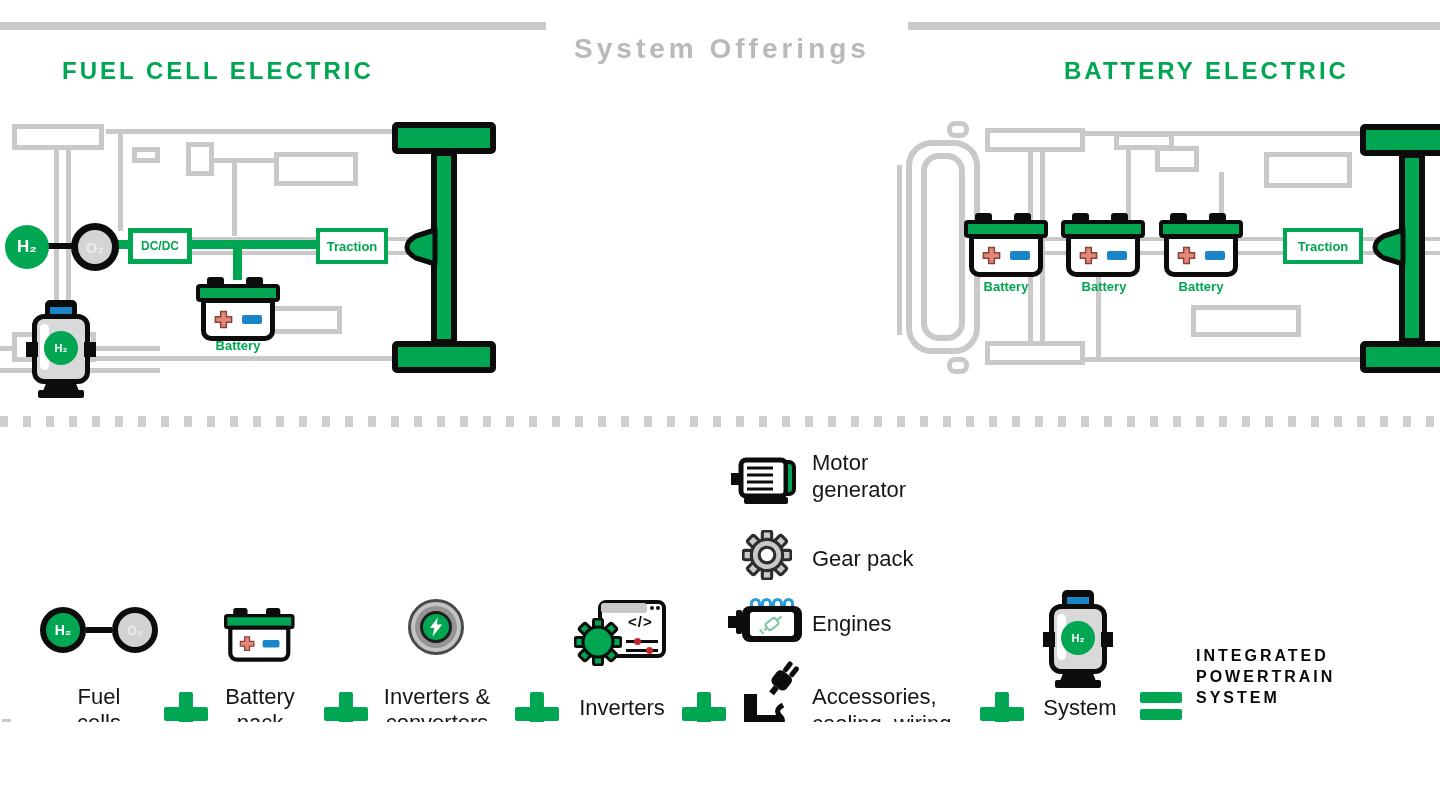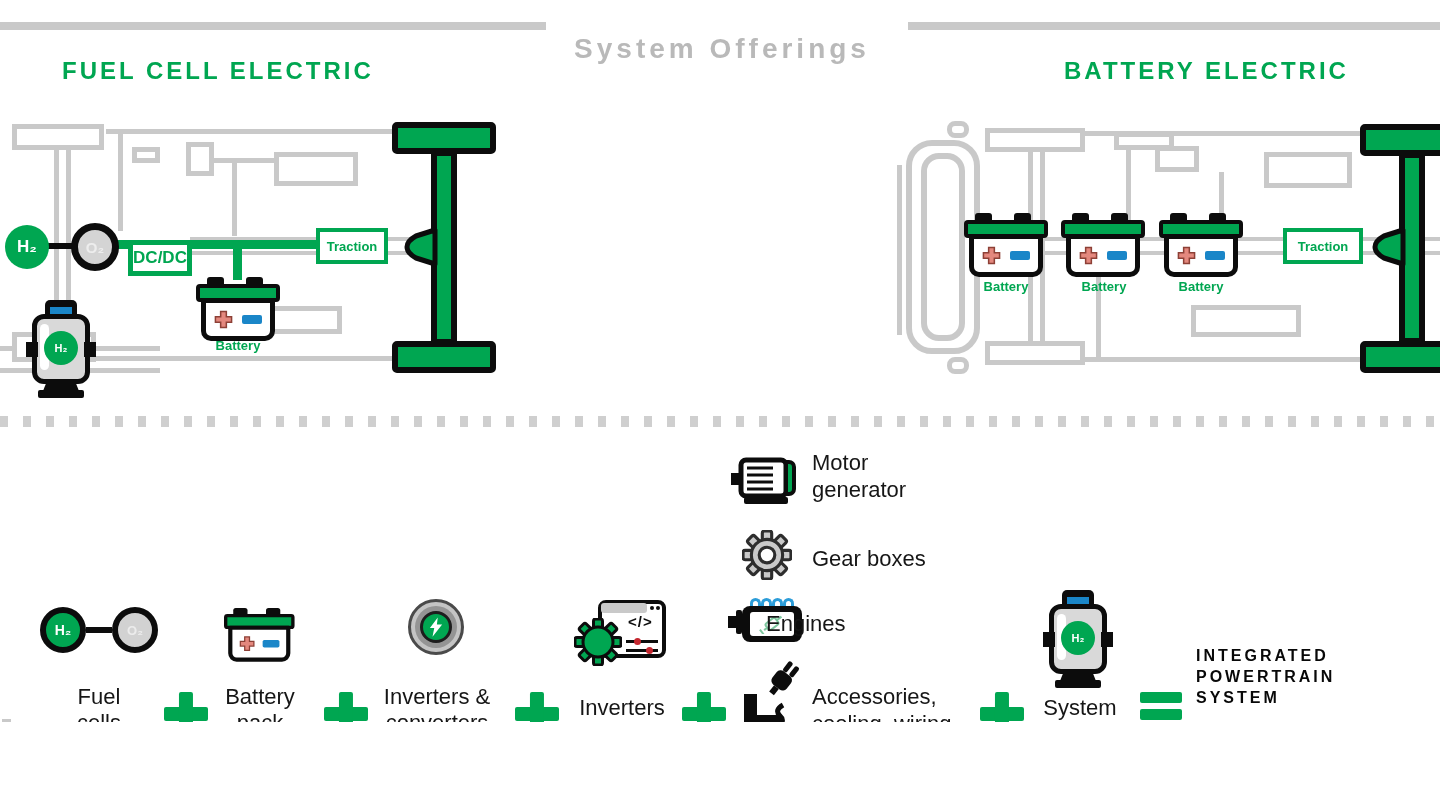--- a/index.html
+++ b/index.html
@@ -96,21 +96,21 @@
     <div class="gr" style="left:262px;top:306px;width:80px;height:28px"></div>
     <div class="gr" style="left:12px;top:332px;width:84px;height:30px"></div>
 
     <div class="blackline" style="left:47px;top:243px;width:26px;height:6px"></div>
     <div class="greenline" style="left:112px;top:240px;width:20px;height:9px"></div>
     <div class="greenline" style="left:190px;top:240px;width:128px;height:9px"></div>
     <div class="greenline" style="left:233px;top:248px;width:9px;height:32px"></div>
 
     <div class="circ" style="left:5px;top:225px;width:44px;height:44px;background:var(--green);color:#fff;font-size:17px">H₂</div>
     <div class="circ" style="left:71px;top:223px;width:48px;height:48px;background:#d4d4d4;color:#ededed;border:7px solid var(--black);font-size:15px">O₂</div>
-    <div class="gbox" style="left:128px;top:240px;width:64px;height:36px;border-width:5px;font-size:17px">DC/DC</div>
+    <div class="gbox" style="left:128px;top:228px;width:64px;height:36px;border-width:5px;font-size:12px">DC/DC</div>
     <div class="gbox" style="left:316px;top:228px;width:72px;height:36px;font-size:13px">Traction</div>
 
     <div class="batt" style="left:196px;top:277px">
       <span class="t t1"></span>
       <span class="t t2"></span>
       <div class="lid"></div>
       <div class="bod">
         <svg width="19" height="19" viewBox="0 0 20 20">
             <path d="M7 1.5 h6 v5.5 h5.5 v6 h-5.5 v5.5 h-6 v-5.5 H1.5 v-6 H7 z" fill="#e4887e" stroke="#8d4036" stroke-width="1.6"></path>
           </svg>
@@ -307,40 +307,40 @@
         <g transform="rotate(45 24 24)">
           <rect x="19.5" y="1" width="9" height="11" rx="2"></rect>
             <rect x="19.5" y="36" width="9" height="11" rx="2"></rect>
           <rect x="1" y="19.5" width="11" height="9" rx="2"></rect>
             <rect x="36" y="19.5" width="11" height="9" rx="2"></rect>
         </g>
         <circle cx="24" cy="24" r="15"></circle>
       </g>
       <circle cx="24" cy="24" r="7.5" fill="#fff" stroke="#2d2d2d" stroke-width="3"></circle>
     </svg>
-    <div class="llabel" style="left:812px;top:546px">Gear boxes</div>
+    <div class="llabel" style="left:812px;top:546px">Gear pack</div>
 
     <div class="eng">
       <span class="arc" style="left:22px"></span>
       <span class="arc" style="left:33px"></span>
       <span class="arc" style="left:44px"></span>
       <span class="arc" style="left:55px"></span>
       <span class="shaft"></span>
       <span class="vbar"></span>
       <div class="body"></div>
       <div class="innr">
         <svg width="30" height="20" viewBox="0 0 30 20">
           <g transform="rotate(-38 15 10)" stroke="#7dc79e" stroke-width="2" fill="none">
             <rect x="9" y="6" width="12" height="8" rx="2"></rect>
             <path d="M21 10 h6 M2 7 v6 M5 10 h4"></path>
           </g>
         </svg>
       </div>
     </div>
-    <div class="llabel" style="left:766px;top:611px">Engines</div>
+    <div class="llabel" style="left:812px;top:611px">Engines</div>
 
     <svg class="abs" style="left:736px;top:658px" width="72" height="78" viewBox="0 0 72 78">
       <path d="M8 36 v34 h38 v-13 H21 V36 z" fill="#0c0c0c"></path>
       <g transform="rotate(38 46 22)">
         <rect x="37" y="14" width="18" height="17" rx="5" fill="#0c0c0c"></rect>
         <rect x="40" y="2" width="5" height="12" rx="2" fill="#0c0c0c"></rect>
         <rect x="48" y="2" width="5" height="12" rx="2" fill="#0c0c0c"></rect>
         <rect x="43" y="31" width="6" height="8" fill="#0c0c0c"></rect>
       </g>
       <path d="M47 47 q-9 5 -3 11 q6 5 -3 12" fill="none" stroke="#0c0c0c" stroke-width="5"></path>

